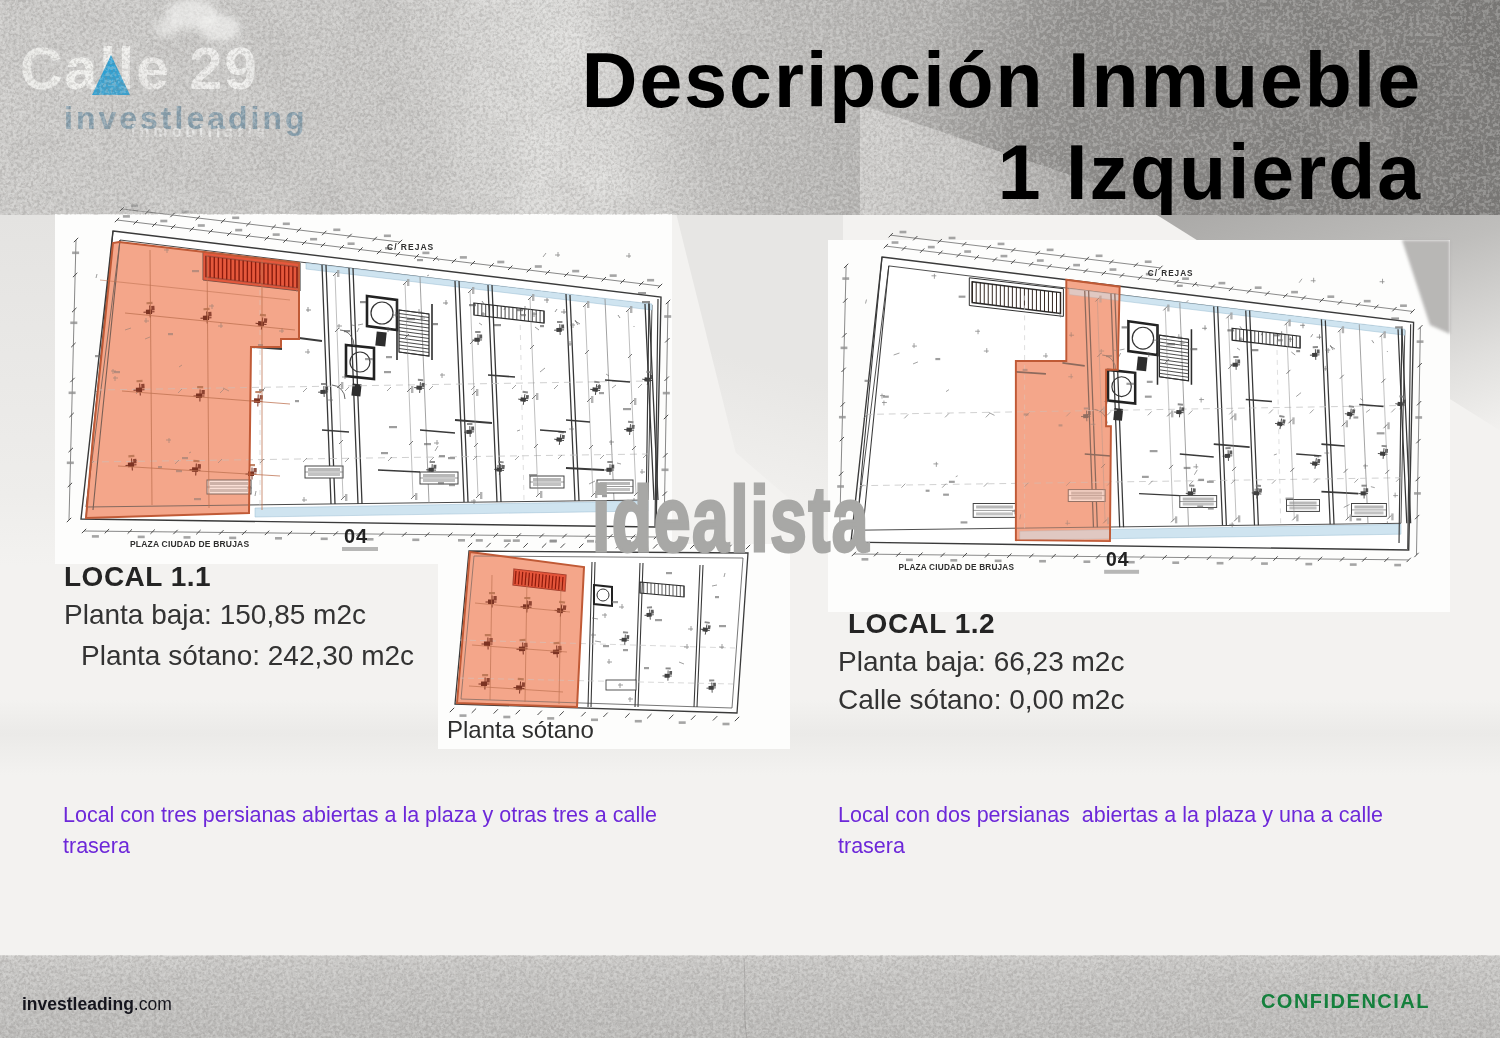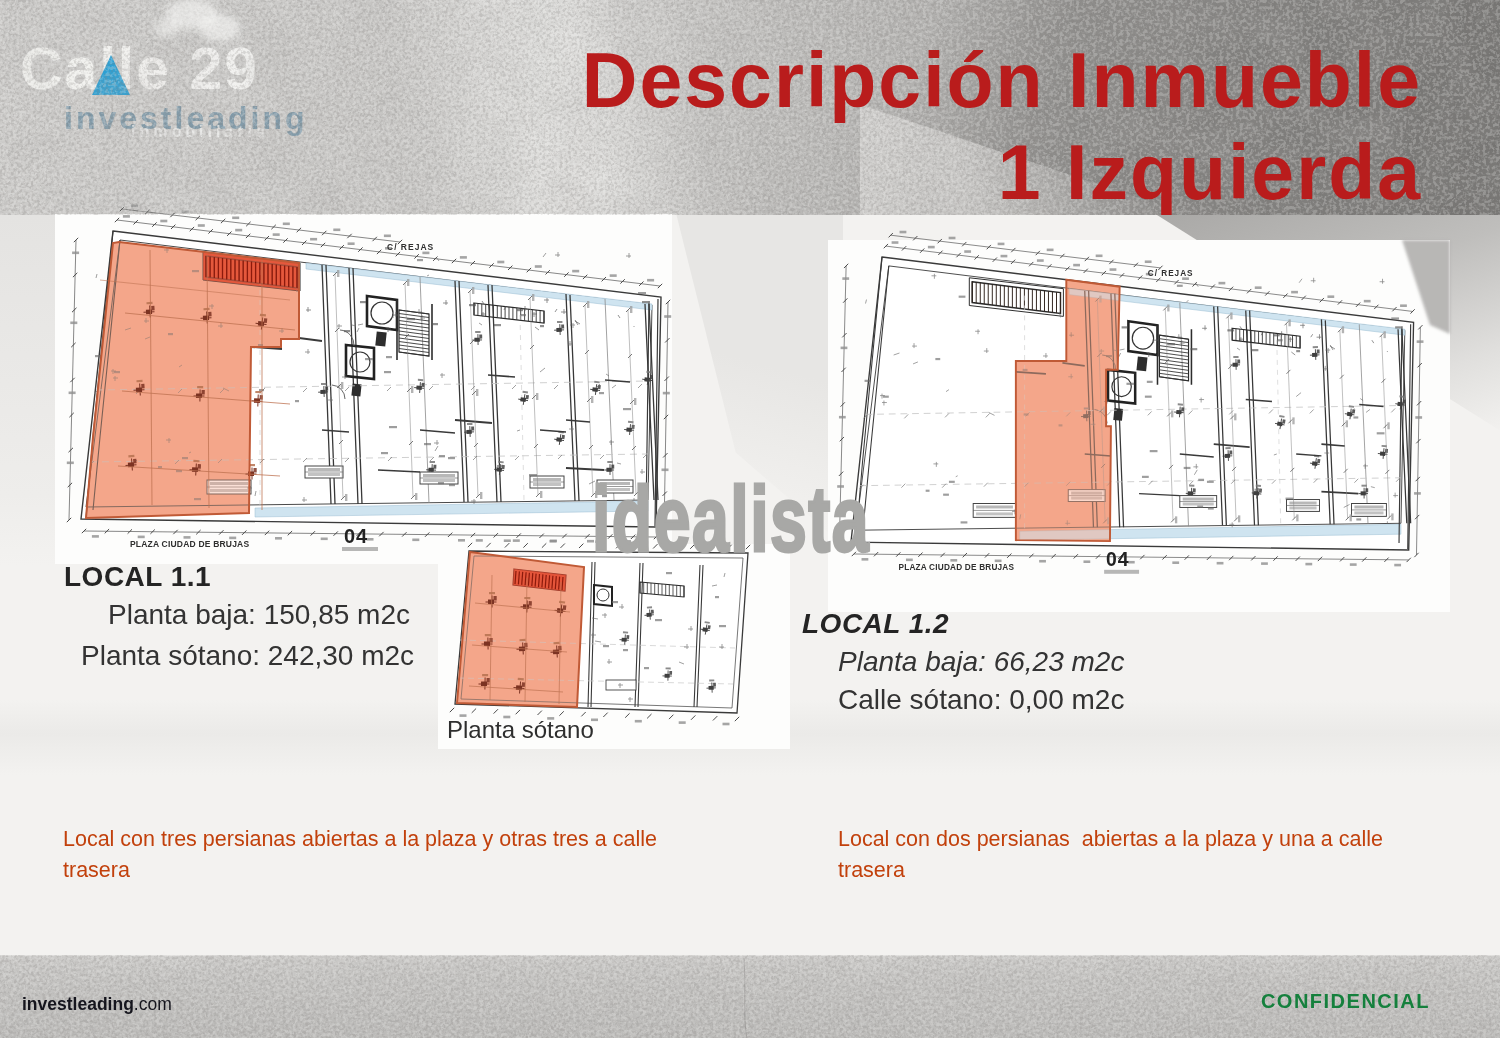--- a/index.html
+++ b/index.html
@@ -7,29 +7,29 @@
 #header{left:0;top:0;width:1500px;height:215px;
  background:linear-gradient(100deg,#cecdcb 0%,#c9c8c6 30%,#c5c4c2 46%,#aeadab 64%,#999896 80%,#8b8a88 100%);}
 #hlight{left:380px;top:0;width:340px;height:215px;background:linear-gradient(80deg,rgba(255,255,255,0) 10%,rgba(244,244,242,0.5) 45%,rgba(244,244,242,0.5) 60%,rgba(255,255,255,0) 90%);}
 #hdark{left:880px;top:0;width:620px;height:215px;background:linear-gradient(107deg,rgba(58,56,54,0) 8%,rgba(58,56,54,0.22) 28%,rgba(54,52,50,0.27) 100%);}
 #hwedge{left:860px;top:95px;width:330px;height:120px;background:linear-gradient(250deg,rgba(216,215,213,0) 15%,rgba(216,215,213,0.75) 70%);clip-path:polygon(0 8%,100% 100%,0 100%);}
 #wedgeR{left:1150px;top:215px;width:350px;height:220px;background:linear-gradient(160deg,#a9a8a6 0%,#bfbebc 40%,#e0dfdd 75%,rgba(228,227,225,0)100%);clip-path:polygon(2% 0,100% 0,100% 98%);}
 #wedgeL{left:0;top:215px;width:63px;height:350px;background:linear-gradient(180deg,#e4e3e1,#eeedeb 80%,rgba(239,238,236,0));}
 #wedgeM{left:658px;top:215px;width:185px;height:330px;background:linear-gradient(195deg,#e7e6e4 45%,rgba(236,235,233,0) 88%);clip-path:polygon(10% 0,100% 0,100% 100%,42% 72%);}
 #band700{left:0;top:700px;width:1500px;height:75px;background:linear-gradient(180deg,rgba(236,235,233,0),#ebeae8 45%,rgba(240,239,237,0));}
 #footer{left:0;top:955px;width:1500px;height:83px;background:linear-gradient(180deg,#cdccca 0%,#c4c3c1 30%,#bcbbb9 100%);border-top:1px solid #e0dfdd;}
-#title{z-index:6;right:78px;top:34px;text-align:right;color:#b91c1c;font-weight:bold;font-size:77px;letter-spacing:2px;line-height:92px;}
+#title{z-index:6;right:78px;top:34px;text-align:right;color:#000000;font-weight:bold;font-size:77px;letter-spacing:2px;line-height:92px;}
 .card{background:#fdfdfc;}
 #logoC{left:20px;top:35px;font-size:59px;font-weight:bold;color:rgba(247,247,245,0.85);letter-spacing:2px;}
 #logoI{left:64px;top:100px;font-size:32px;font-weight:bold;color:rgba(122,150,166,0.92);letter-spacing:3px;}
 #logoM{left:95px;top:123px;font-size:16px;font-weight:bold;color:rgba(238,238,236,0.75);letter-spacing:4px;margin-left:36px;}
 #tri{left:92px;top:55px;width:0;height:0;border-left:19px solid transparent;border-right:19px solid transparent;border-bottom:40px solid #2ba0d4;}
 .h1{font-size:28px;font-weight:bold;color:#242424;letter-spacing:0.5px;}
 .ln{font-size:28px;color:#333;}
-.para{font-size:21.5px;color:#c2410c;line-height:31px;margin-top:24px;}
+.para{font-size:21.5px;color:#6d28d9;line-height:31px;}
 #psot{left:447px;top:716px;font-size:24px;color:#2e2e2e;}
 #invfoot{z-index:6;left:22px;top:994px;font-size:17.5px;color:#15151d;}
 #conf{z-index:6;right:70px;top:990px;font-size:20px;font-weight:bold;color:#15803d;letter-spacing:1.5px;}
 </style></head><body>
 <div class="abs" id="header"></div>
 <div class="abs" id="hlight"></div>
 <div class="abs" id="hdark"></div>
 <div class="abs" id="hwedge"></div>
 <div class="abs" id="wedgeR"></div>
 <div class="abs" id="wedgeL"></div>
@@ -852,24 +852,24 @@
 </g>
 <polygon points="1402,240 1450,240 1450,334 1430,325" fill="#b5b4b2" opacity="0.95" filter="url(#softb2)"></polygon>
 <text transform="translate(592,551) scale(0.72,1)" font-size="92" font-weight="bold" fill="#a8a8a6" stroke="#a8a8a6" stroke-width="3" letter-spacing="2">idealista</text>
 </svg>
 <div class="abs" id="logoC">Calle 29</div>
 <div class="abs" id="tri"></div>
 <div class="abs" id="logoI">investleading</div>
 <div class="abs" id="logoM">inmobiliaria</div>
 <div class="abs" id="title">Descripción Inmueble<br>1 Izquierda</div>
 <div class="abs h1" style="left:64px;top:561px;text-align:center;">LOCAL 1.1</div>
-<div class="abs ln" style="left:64px;top:599px;margin-left:44px;">Planta baja: 150,85 m2c</div>
+<div class="abs ln" style="left:64px;top:599px;">Planta baja: 150,85 m2c</div>
 <div class="abs ln" style="left:81px;top:640px;text-align:right;">Planta sótano: 242,30 m2c</div>
-<div class="abs h1" style="left:802px;top:608px;font-style:italic;">LOCAL 1.2</div>
-<div class="abs ln" style="left:838px;top:646px;font-style:italic;">Planta baja: 66,23 m2c</div>
+<div class="abs h1" style="left:848px;top:608px;">LOCAL 1.2</div>
+<div class="abs ln" style="left:838px;top:646px;">Planta baja: 66,23 m2c</div>
 <div class="abs ln" style="left:838px;top:684px;">Calle sótano: 0,00 m2c</div>
 <div class="abs" id="psot">Planta sótano</div>
 <div class="abs para" style="left:63px;top:800px;width:600px;">Local con tres persianas abiertas a la plaza y otras tres a calle trasera</div>
 <div class="abs para" style="left:838px;top:800px;width:560px;">Local con dos persianas&nbsp; abiertas a la plaza y una a calle trasera</div>
 <div class="abs" id="invfoot"><b>investleading</b>.com</div>
 <div class="abs" id="conf">CONFIDENCIAL</div>
 <svg class="abs" style="left:0;top:0;pointer-events:none;z-index:5" width="1500" height="1038">
 <filter id="cloudblur">
       <feGaussianBlur stdDeviation="3"></feGaussianBlur>
     </filter>

